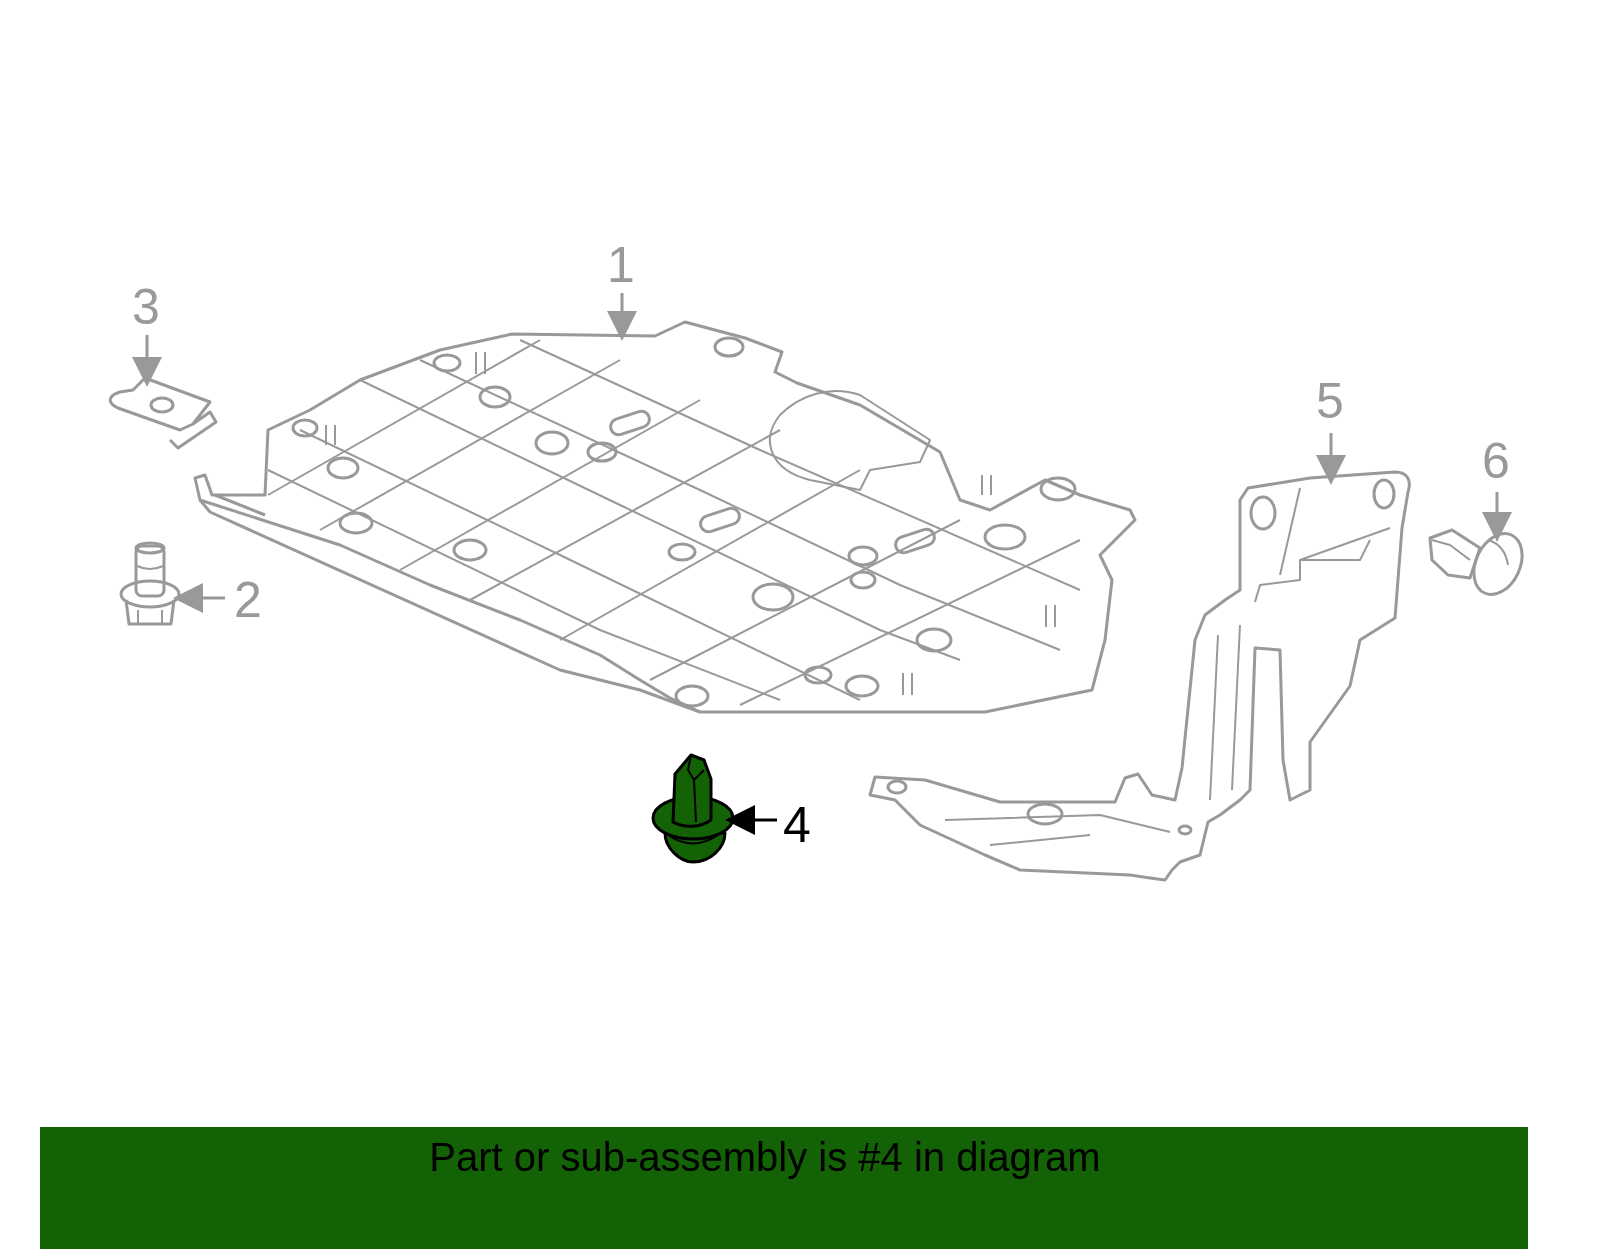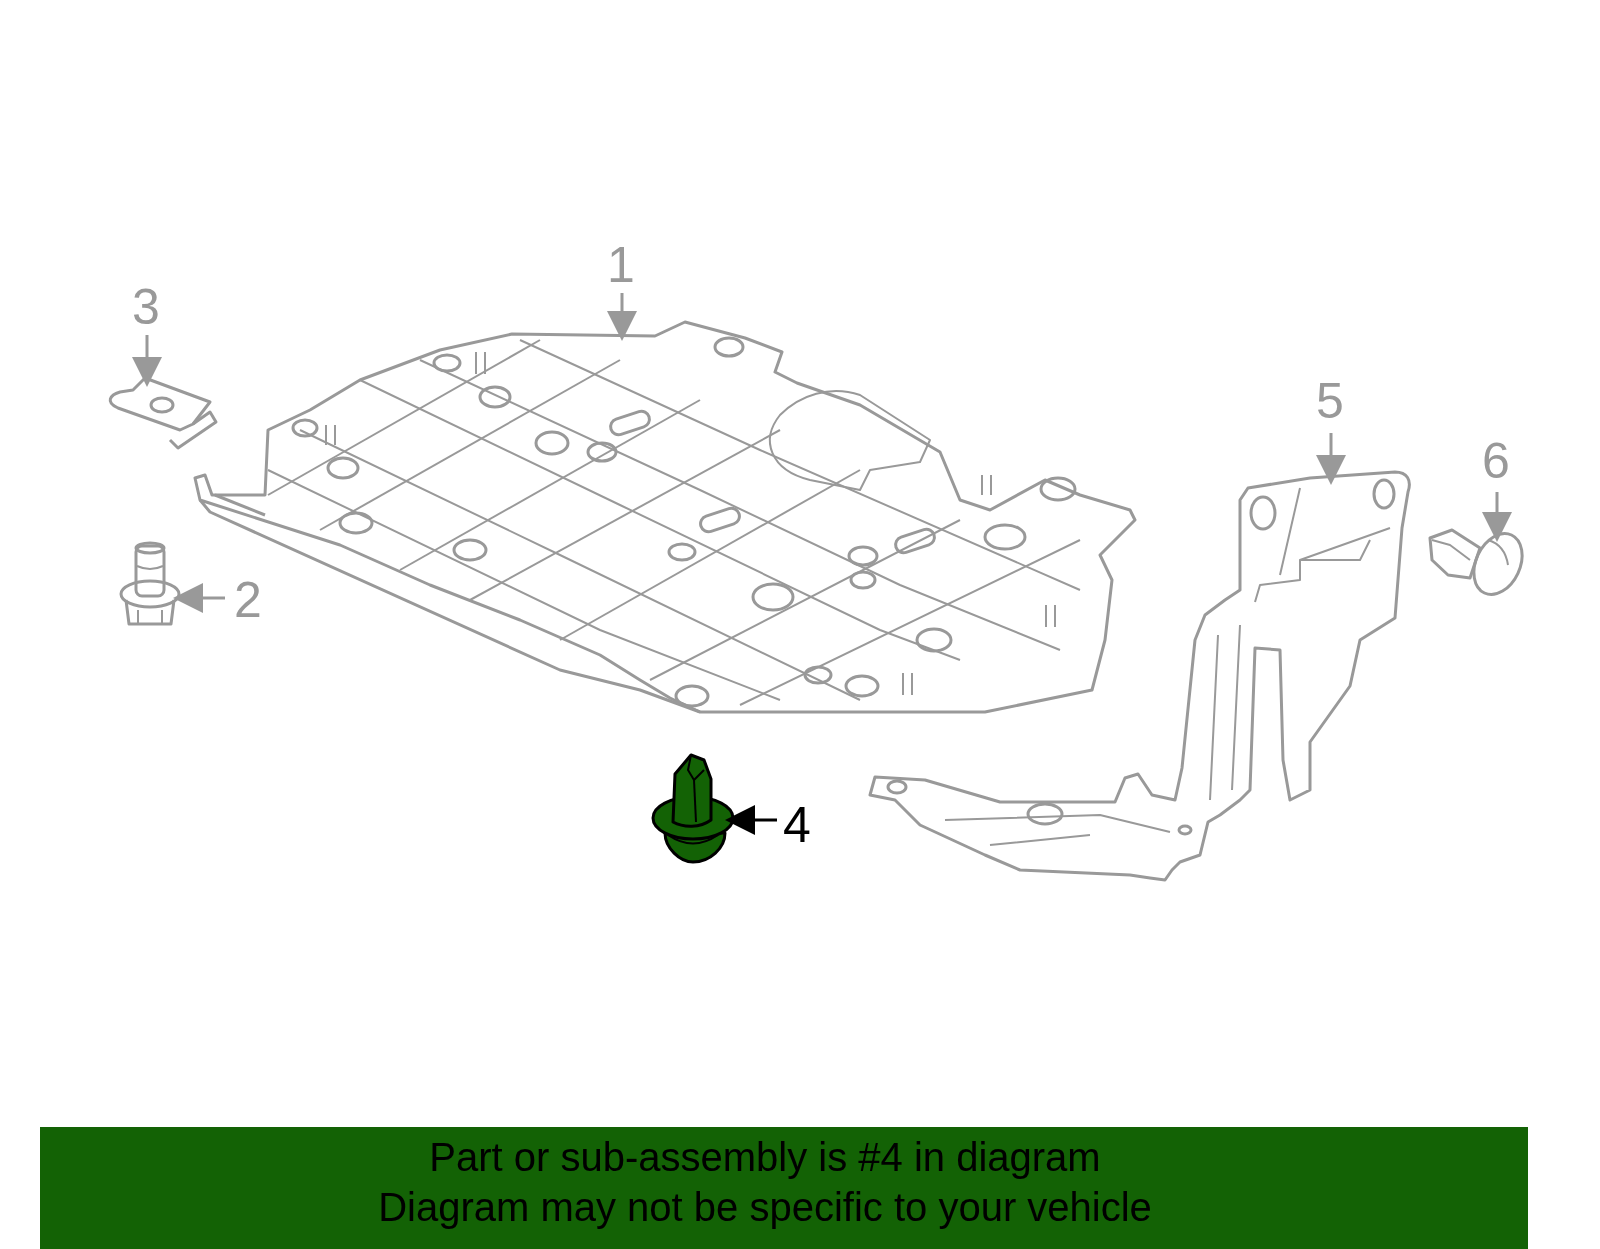--- a/index.html
+++ b/index.html
@@ -132,14 +132,13 @@
 
 <span class="callout" style="left:607px;top:240px;">1</span>
 <span class="callout" style="left:234px;top:575px;">2</span>
 <span class="callout" style="left:132px;top:282px;">3</span>
 <span class="callout active" style="left:783px;top:800px;">4</span>
 <span class="callout" style="left:1316px;top:376px;">5</span>
 <span class="callout" style="left:1482px;top:436px;">6</span>
 
 <div id="banner">
   <div class="line l1">Part or sub-assembly is #4 in diagram</div>
-  <div class="line l2">Diagram may not be specific to your vehicle</div>
 </div>
 
 </body></html>

